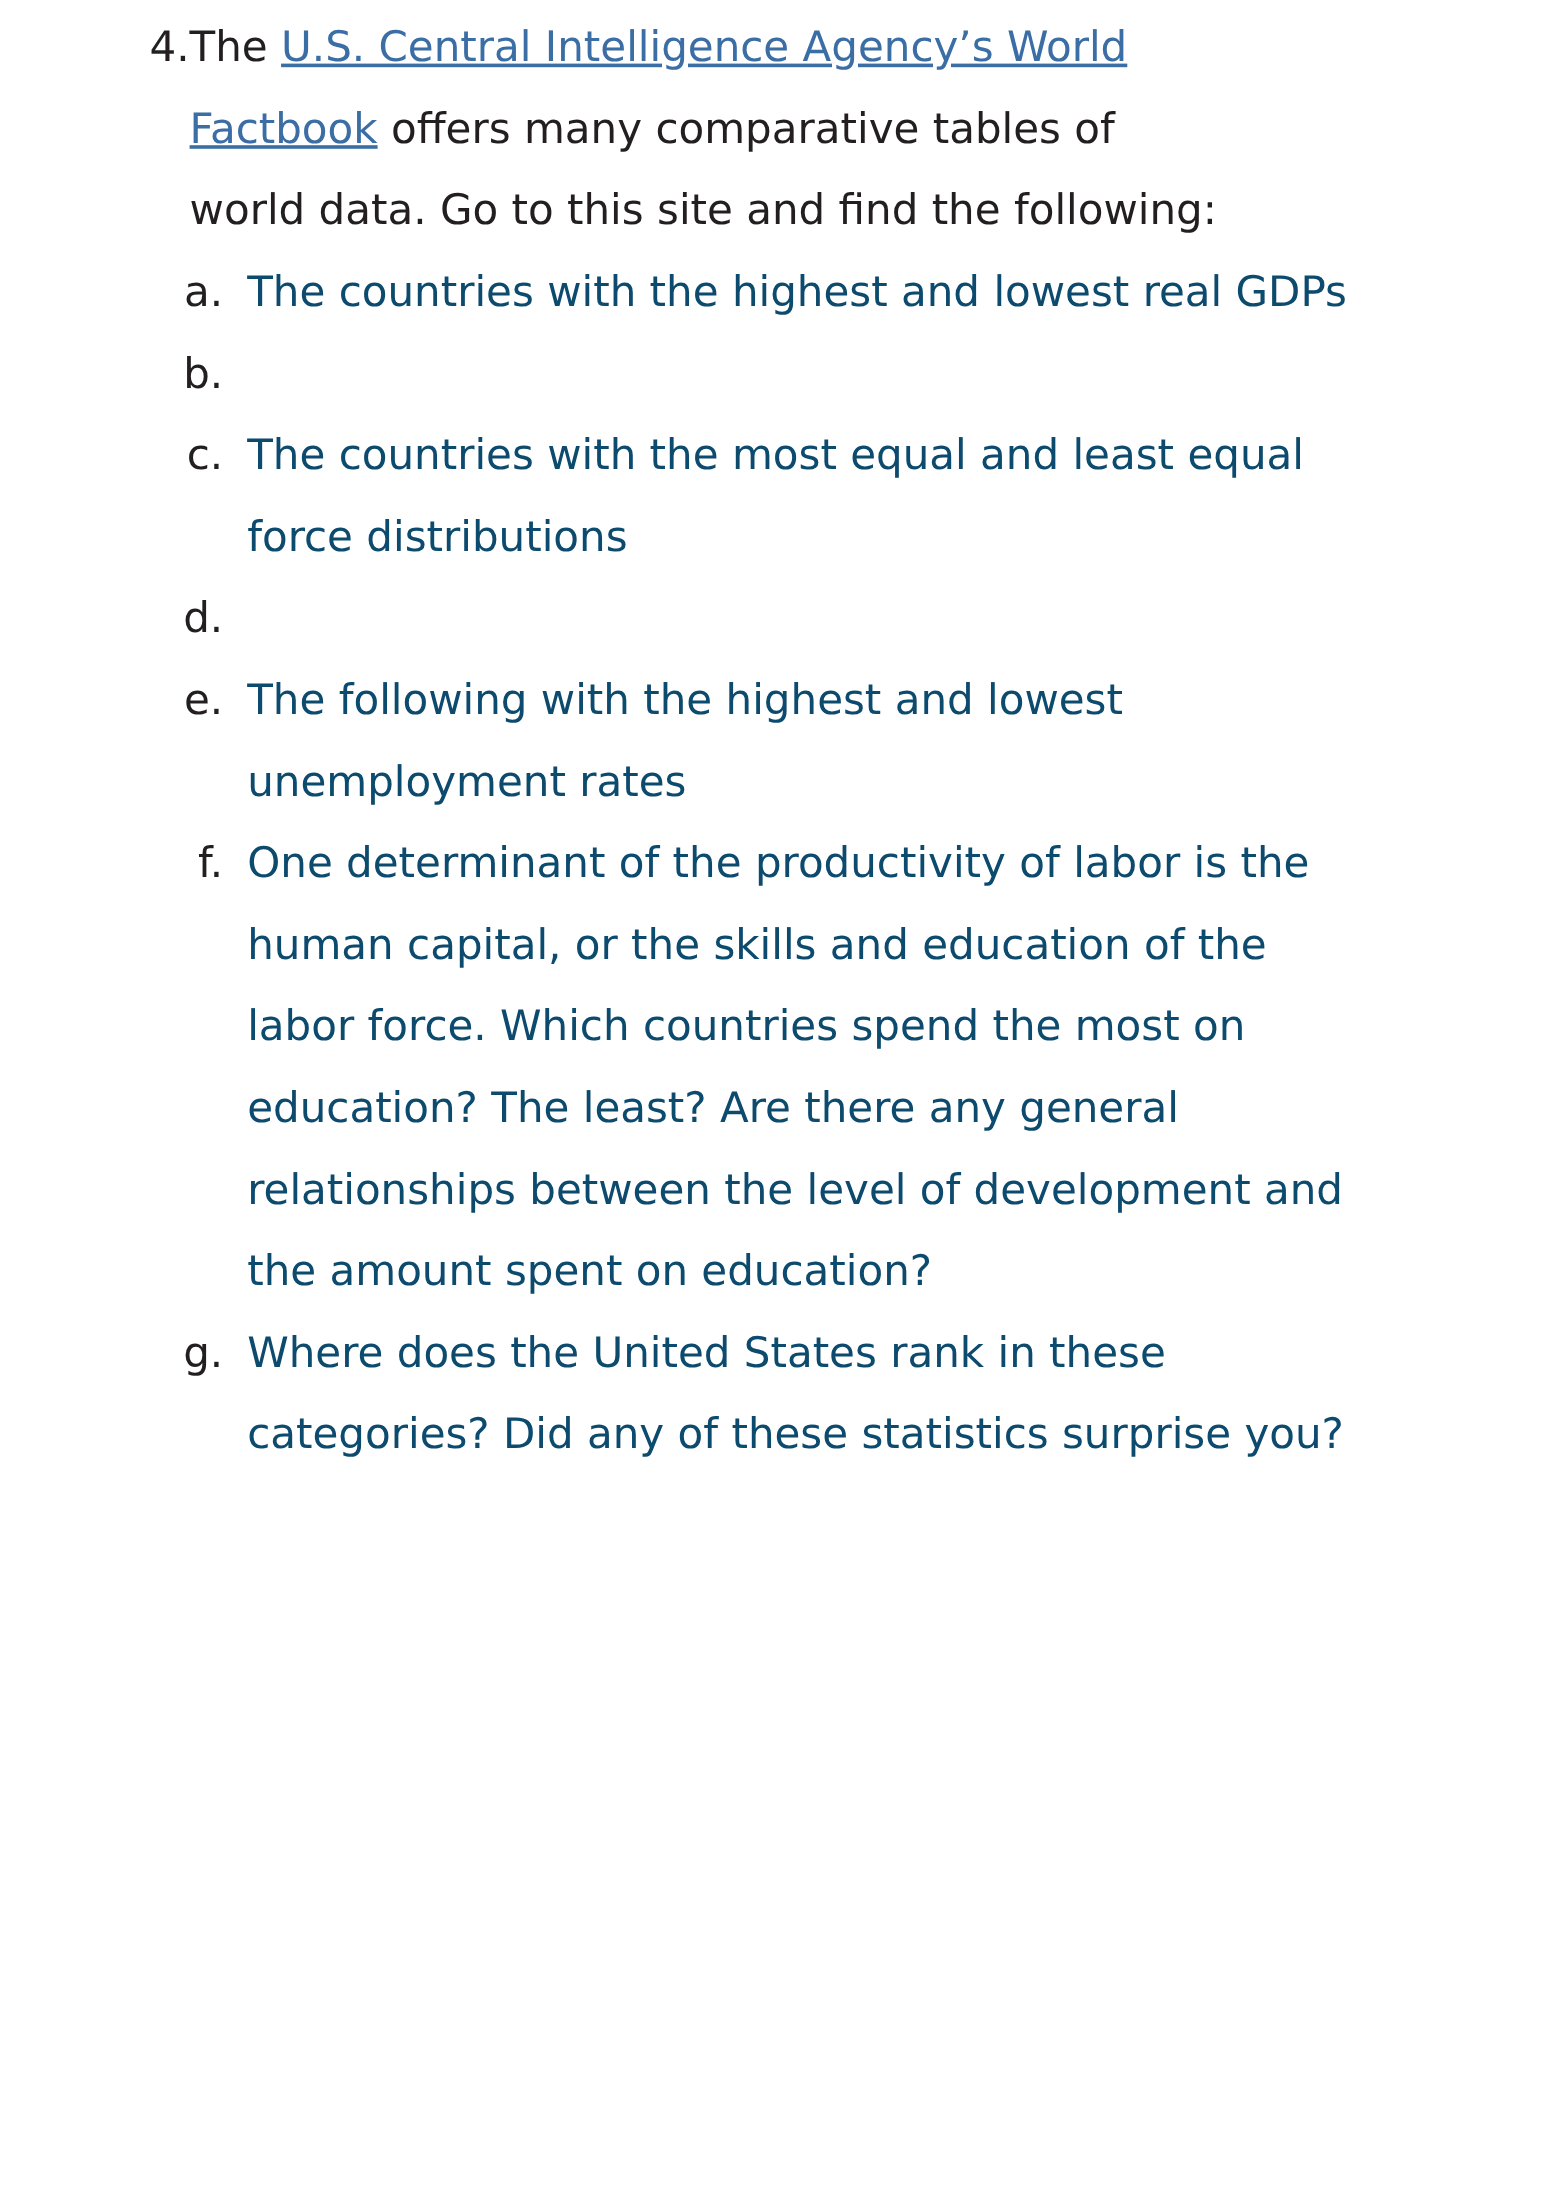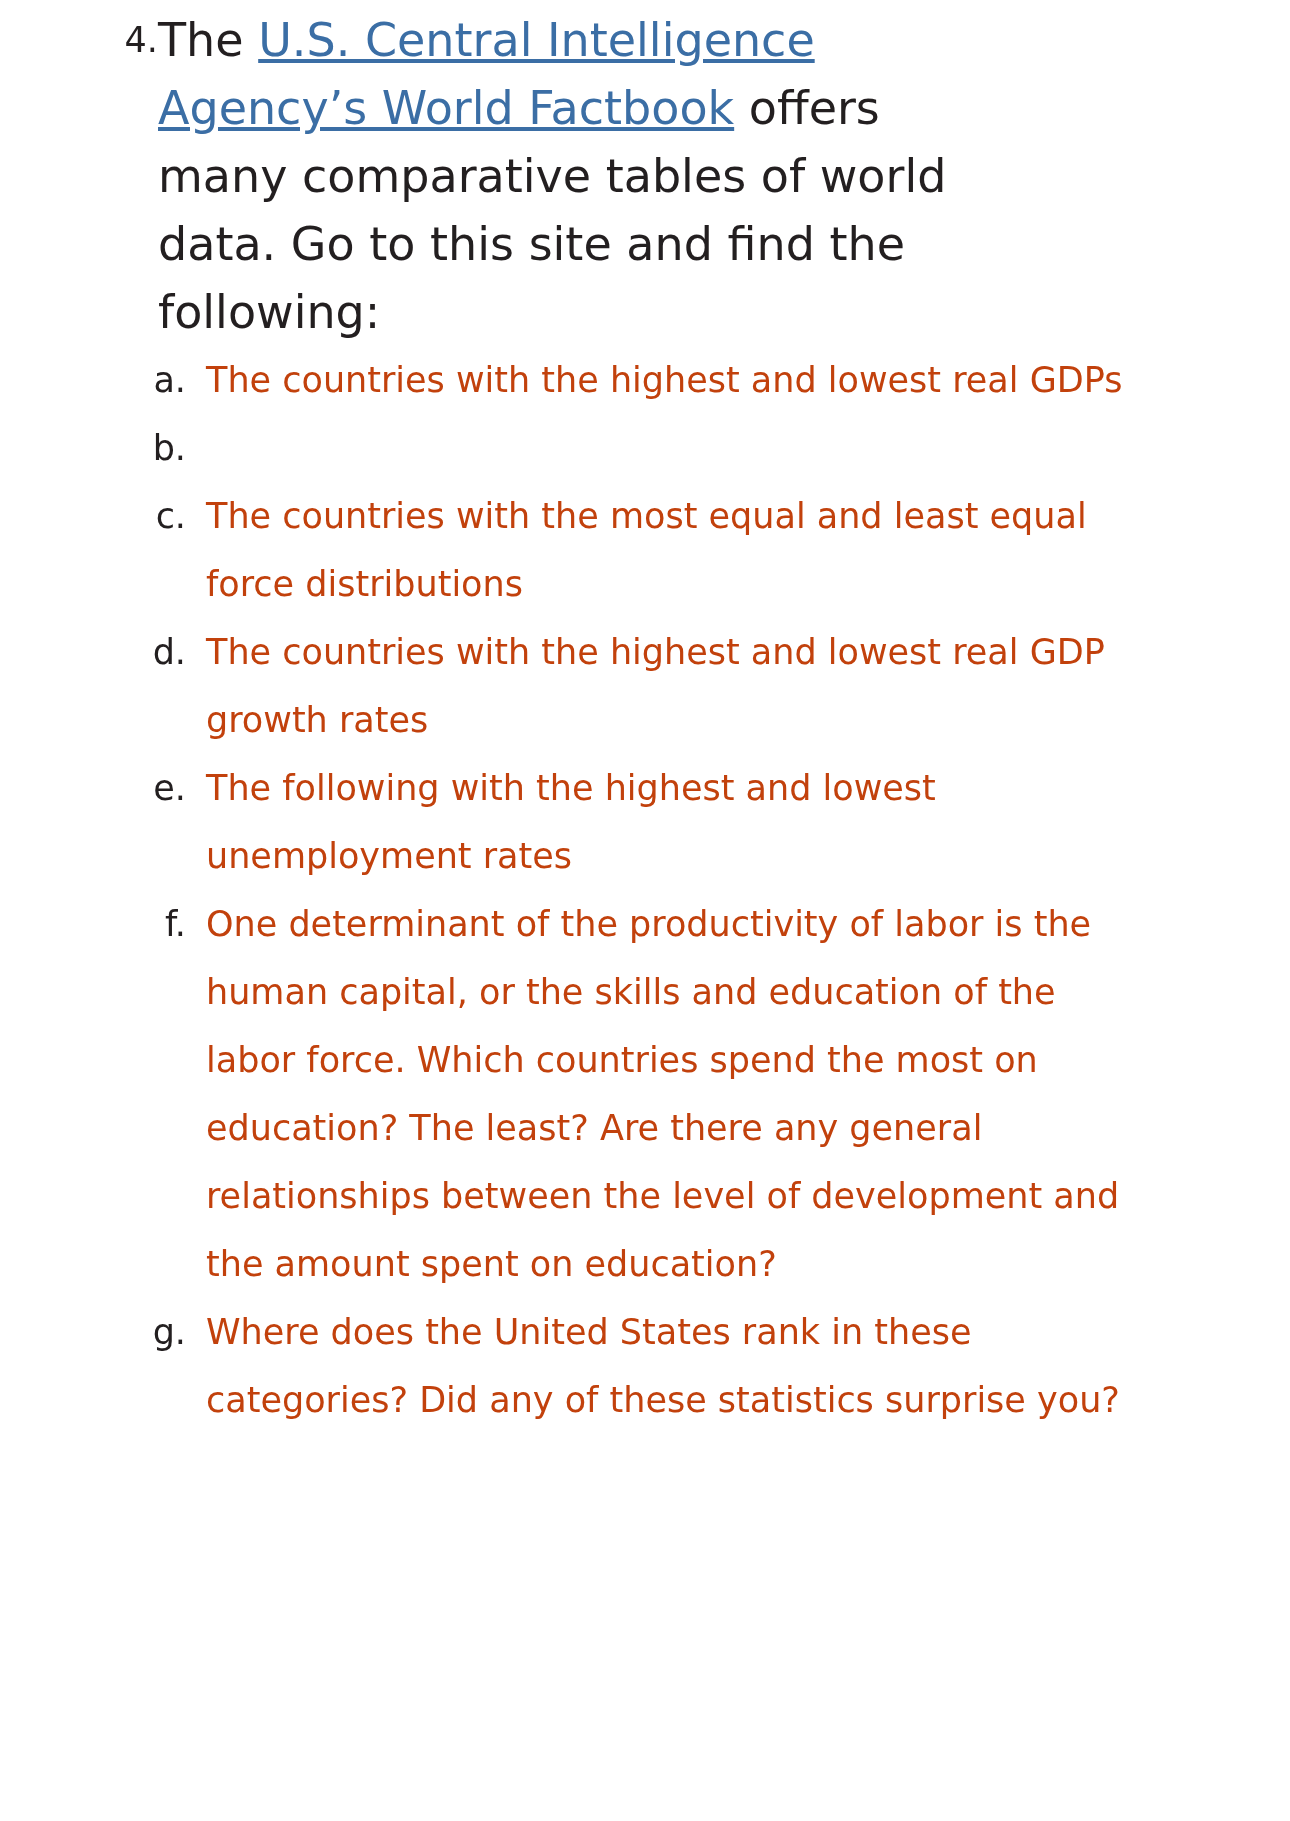--- a/index.html
+++ b/index.html
@@ -33,21 +33,21 @@
   .item-number {
     flex: 0 0 auto;
     width: 54px;
     text-align: right;
     font-size: 35px;
     line-height: 68px;
     color: #231f20;
   }
   .item-body {
     flex: 1 1 auto;
-    font-size: 46px;
+    font-size: 35px;
     line-height: 68px;
     color: #231f20;
     padding-left: 0;
   }
   .item-text {
     display: block;
     max-width: 860px;
   }
   .link {
     color: #3b6ea5;
@@ -71,21 +71,21 @@
     text-align: right;
     font-size: 35px;
     line-height: 68px;
     color: #231f20;
     padding-right: 0;
   }
   .subitem-text {
     flex: 1 1 auto;
     font-size: 35px;
     line-height: 68px;
-    color: #c2410c;
+    color: #0c4a6e;
     padding-left: 20px;
     max-width: 920px;
   }
 </style>
 </head>
 <body>
 
 <div class="page">
 
   <div class="item">
@@ -102,21 +102,20 @@
     </li>
     <li class="subitem">
       <span class="subitem-letter">b.</span>
     </li>
     <li class="subitem">
       <span class="subitem-letter">c.</span>
       <span class="subitem-text">The countries with the most equal and least equal force distributions</span>
     </li>
     <li class="subitem">
       <span class="subitem-letter">d.</span>
-      <span class="subitem-text">The countries with the highest and lowest real GDP growth rates</span>
     </li>
     <li class="subitem">
       <span class="subitem-letter">e.</span>
       <span class="subitem-text">The following with the highest and lowest unemployment rates</span>
     </li>
     <li class="subitem">
       <span class="subitem-letter">f.</span>
       <span class="subitem-text">One determinant of the productivity of labor is the human capital, or the skills and education of the labor force. Which countries spend the most on education? The least? Are there any general relationships between the level of development and the amount spent on education?</span>
     </li>
     <li class="subitem">

